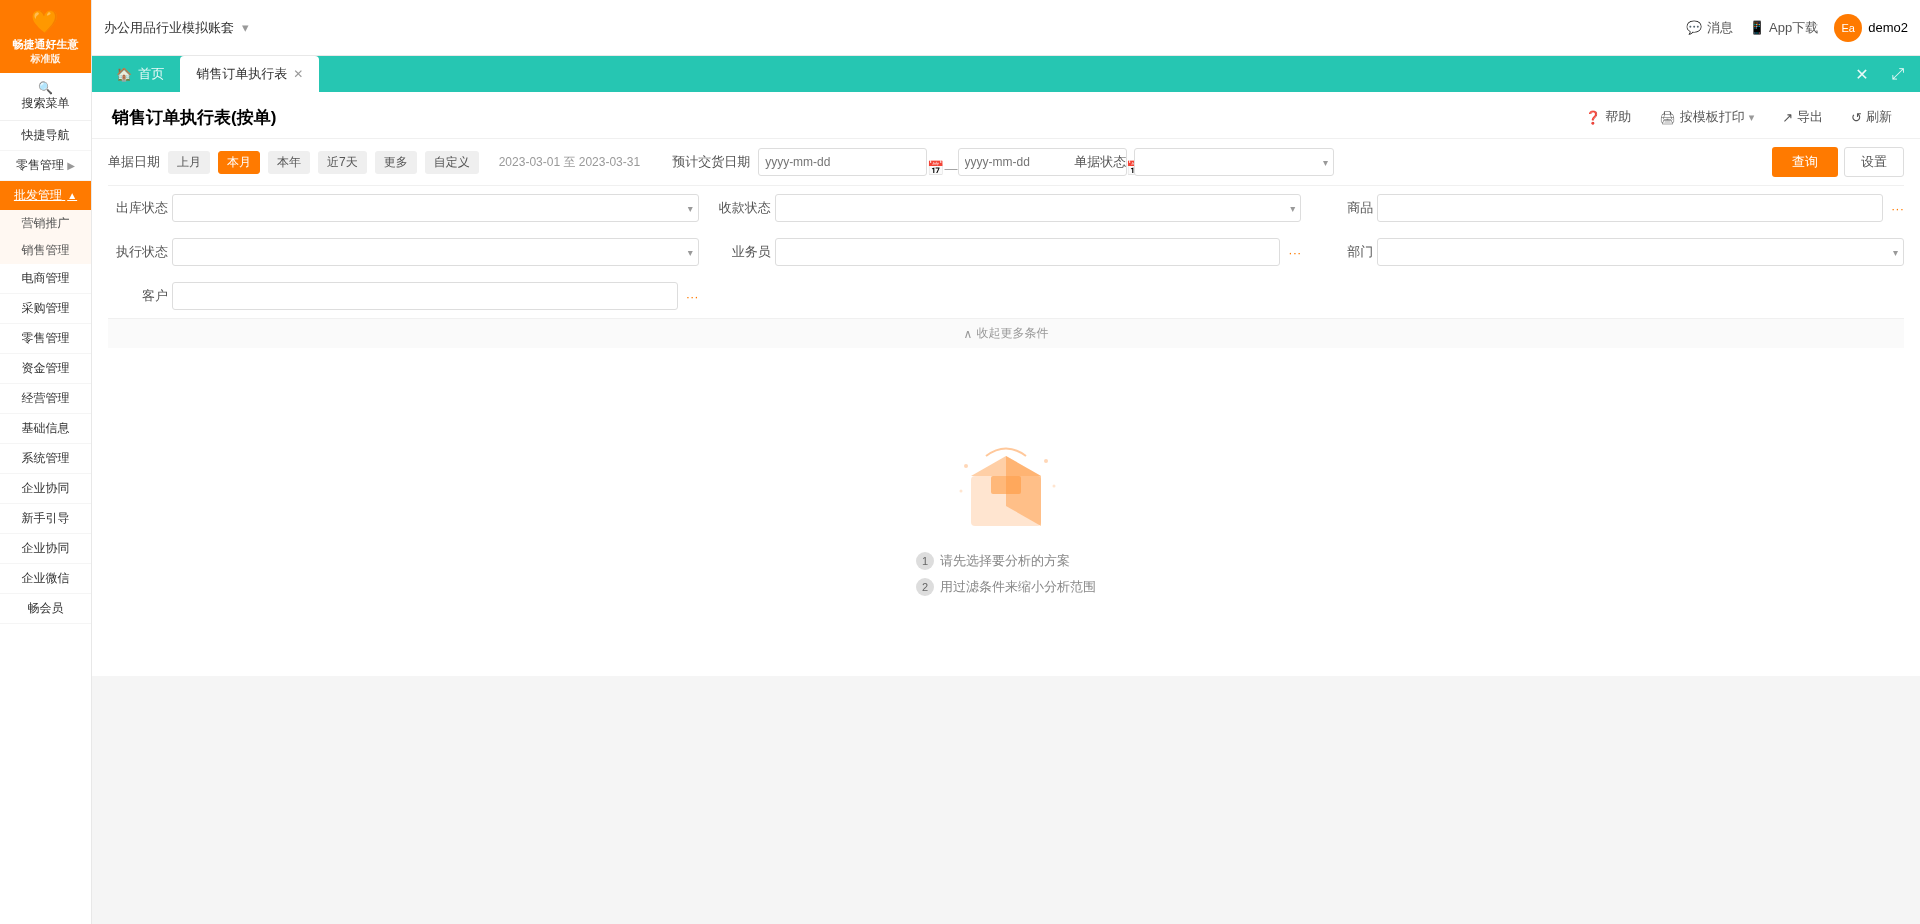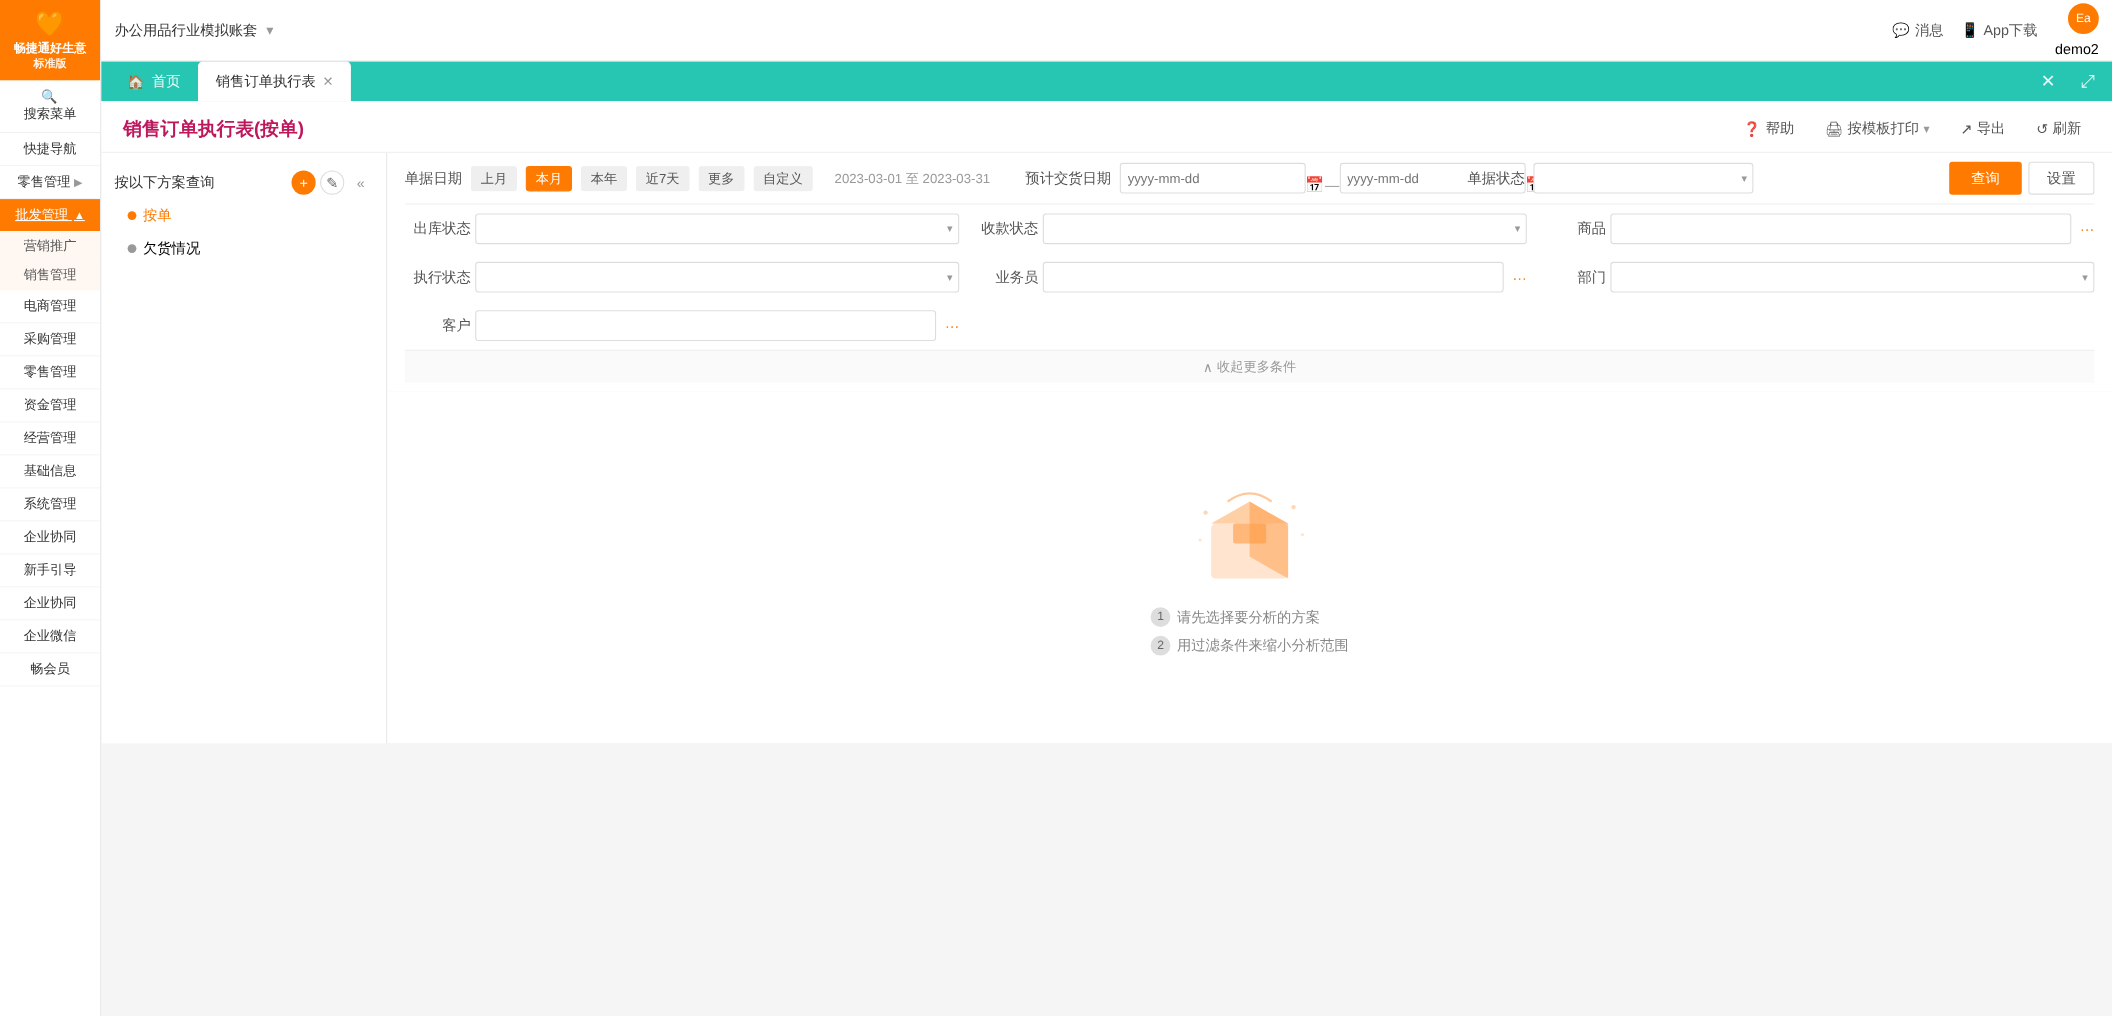--- a/index.html
+++ b/index.html
@@ -92,21 +92,21 @@
     .topbar-right {
       display: flex;
       align-items: center;
       gap: 16px;
       font-size: 13px;
     }
     .topbar-msg, .topbar-app {
       display: flex; align-items: center; gap: 4px; cursor: pointer; color: #555;
     }
     .topbar-user {
-      display: flex; align-items: flex-end; gap: 6px; cursor: pointer; flex-direction: column;
+      display: flex; align-items: center; gap: 6px; cursor: pointer;
     }
     .user-avatar {
       width: 28px; height: 28px; border-radius: 50%; background: #ff7a00;
       display: flex; align-items: center; justify-content: center; color: #fff; font-size: 11px; overflow: hidden;
     }
 
     
     .tabbar {
       background: #26c6b2;
       height: 36px;
@@ -162,21 +162,21 @@
       background: #fff;
       padding: 12px 20px 8px;
       display: flex;
       align-items: center;
       justify-content: space-between;
       border-bottom: 1px solid #f0f0f0;
     }
     .page-title {
       font-size: 17px;
       font-weight: 600;
-      color: #be185d;
+      color: #000000;
     }
     .page-header-actions {
       display: flex;
       align-items: center;
       gap: 12px;
     }
     .header-action-btn {
       display: flex;
       align-items: center;
       gap: 4px;
@@ -577,45 +577,20 @@
         </div>
         <div class="header-action-btn">
           <span>↺</span>
           <span>刷新</span>
         </div>
       </div>
     </div>
 
     <div class="main-content">
 
-      <div class="left-panel">
-        <div class="plan-section-header">
-          <span>按以下方案查询</span>
-          <div class="plan-section-icons">
-            <div class="plan-icon-btn orange">
-              <span>+</span>
-            </div>
-            <div class="plan-icon-btn outline">
-              <span>✎</span>
-            </div>
-            <div class="plan-icon-btn collapse">
-              <span>«</span>
-            </div>
-          </div>
-        </div>
-
-        <div class="plan-sub-item active">
-          <span class="item-dot"></span>
-          <span>按单</span>
-        </div>
-        <div class="plan-sub-item">
-          <span class="item-dot gray"></span>
-          <span>欠货情况</span>
-        </div>
-      </div>
 
       <div style="flex:1; display:flex; flex-direction:column; overflow:hidden;">
 
         <div class="filter-section">
 
           <div class="date-filter-row">
             <span class="date-filter-label">单据日期</span>
             <div class="action-bar">
               <button class="date-btn">上月</button>
               <button class="date-btn active">本月</button>

